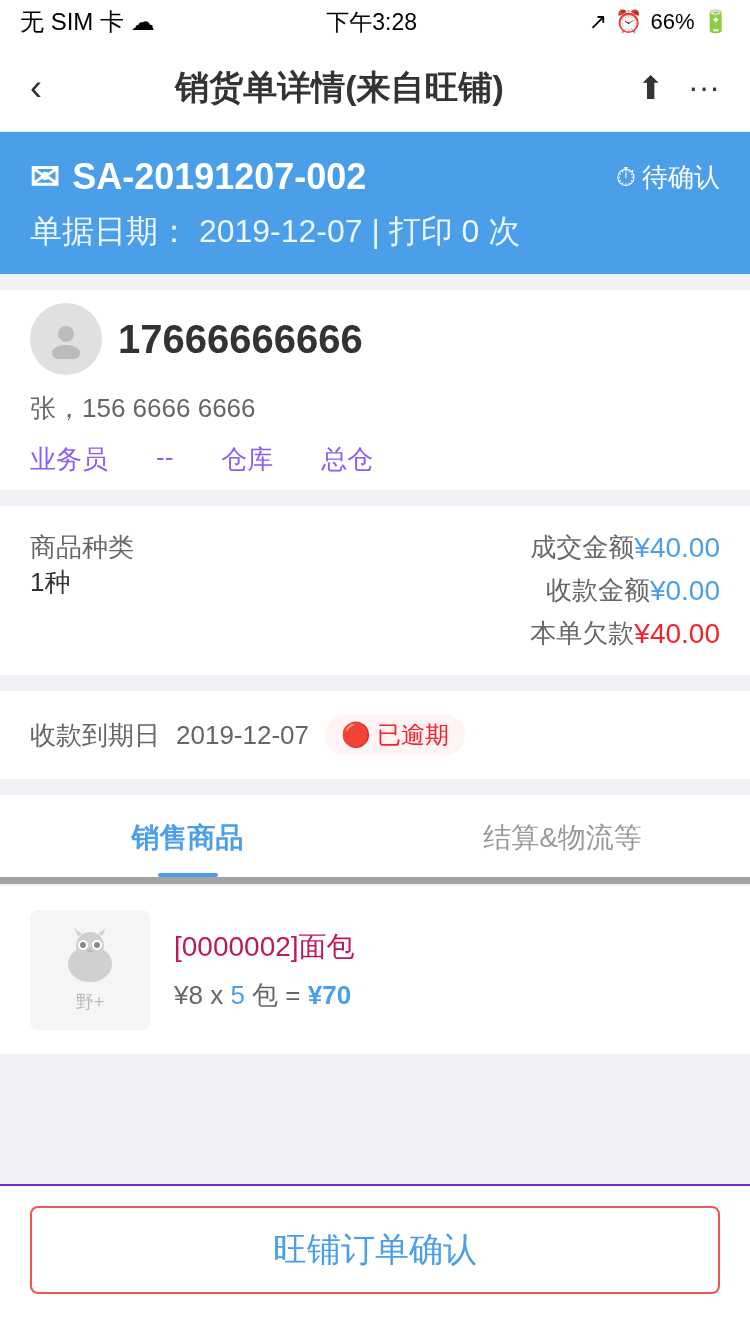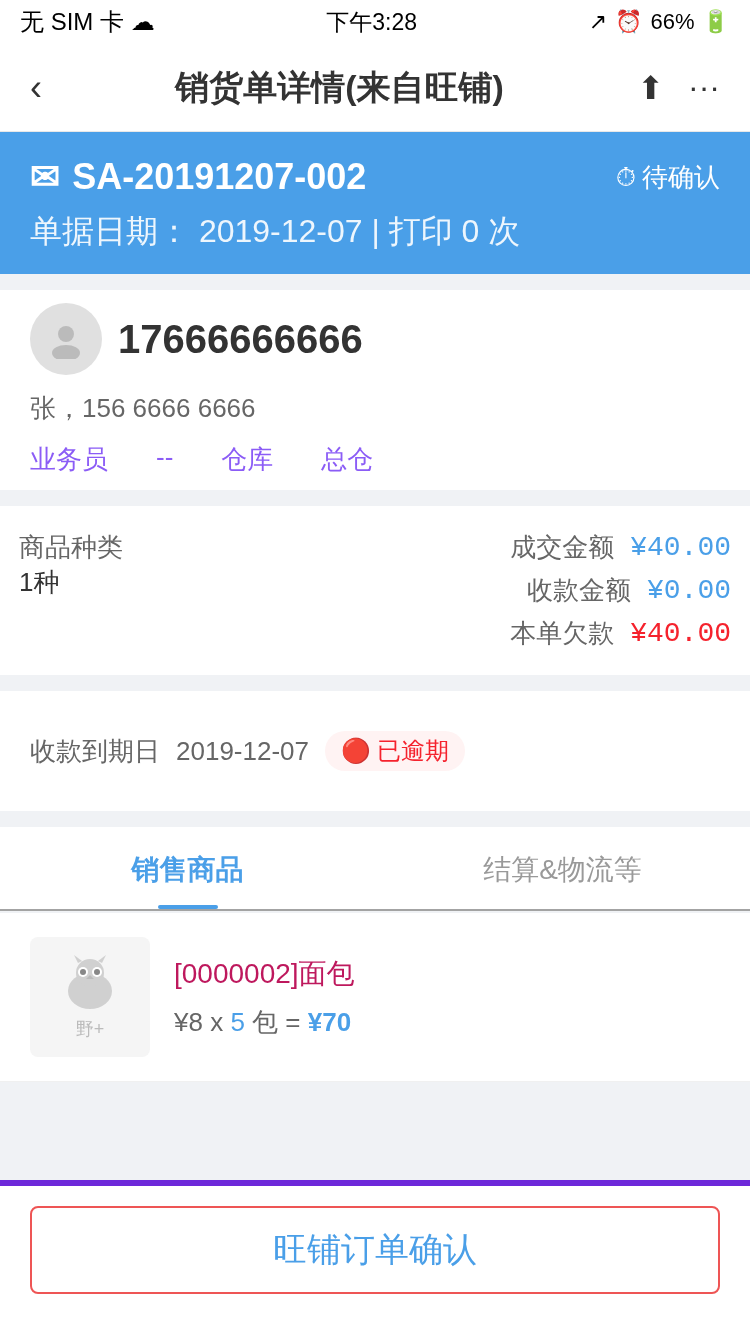--- a/index.html
+++ b/index.html
@@ -144,21 +144,21 @@
       font-size: 26px;
       color: #666;
     }
     .customer-meta span {
       color: #8b5cf6;
     }
 
     
     .summary-card {
       background: #fff;
-      padding: 24px 19px;
+      padding: 24px 30px;
       margin-bottom: 16px;
       display: flex;
       justify-content: space-between;
       align-items: flex-start;
     }
     .summary-left {
       display: flex;
       flex-direction: column;
       justify-content: center;
     }
@@ -171,40 +171,38 @@
       color: #333;
     }
     .summary-right {
       display: flex;
       flex-direction: column;
       align-items: flex-end;
       gap: 8px;
     }
     .summary-row {
       display: flex;
-      gap: 16px;
-      align-items: center;
-      font-size: 26px;
-      font-family: Liberation Mono, monospace;
+      align-items: center;
+      font-size: 26px;
     }
     .summary-row-label {
       color: #666;
     }
     .summary-row-value {
       color: #4a9fe8;
       font-size: 28px;
     }
     .summary-row-value.red {
       color: #f5222d;
     }
 
     
     .due-card {
       background: #fff;
-      padding: 40px 30px;
+      padding: 24px 30px;
       margin-bottom: 16px;
       display: flex;
       align-items: center;
       gap: 16px;
       font-size: 26px;
       color: #666;
     }
     .due-badge {
       background: #fff3f3;
       color: #f5222d;
@@ -213,21 +211,21 @@
       font-size: 24px;
       display: flex;
       align-items: center;
       gap: 6px;
     }
 
     
     .tabs-bar {
       background: #fff;
       display: flex;
-      border-bottom: 2px solid #a3a3a3;
+      border-bottom: 7px solid #a3a3a3;
     }
     .tab-item {
       flex: 1;
       text-align: center;
       padding: 24px 0 20px;
       font-size: 28px;
       color: #999;
       position: relative;
       cursor: pointer;
     }
@@ -309,21 +307,21 @@
     }
 
     
     .bottom-bar {
       position: fixed;
       bottom: 0;
       left: 0;
       width: 750px;
       background: #fff;
       padding: 20px 30px 40px;
-      border-top: 6px solid #6d28d9;
+      border-top: 2px solid #6d28d9;
     }
     .confirm-btn {
       width: 100%;
       height: 88px;
       background: #fff;
       border: 2px solid #e55;
       border-radius: 8px;
       font-size: 34px;
       color: #4a9fe8;
       cursor: pointer;

